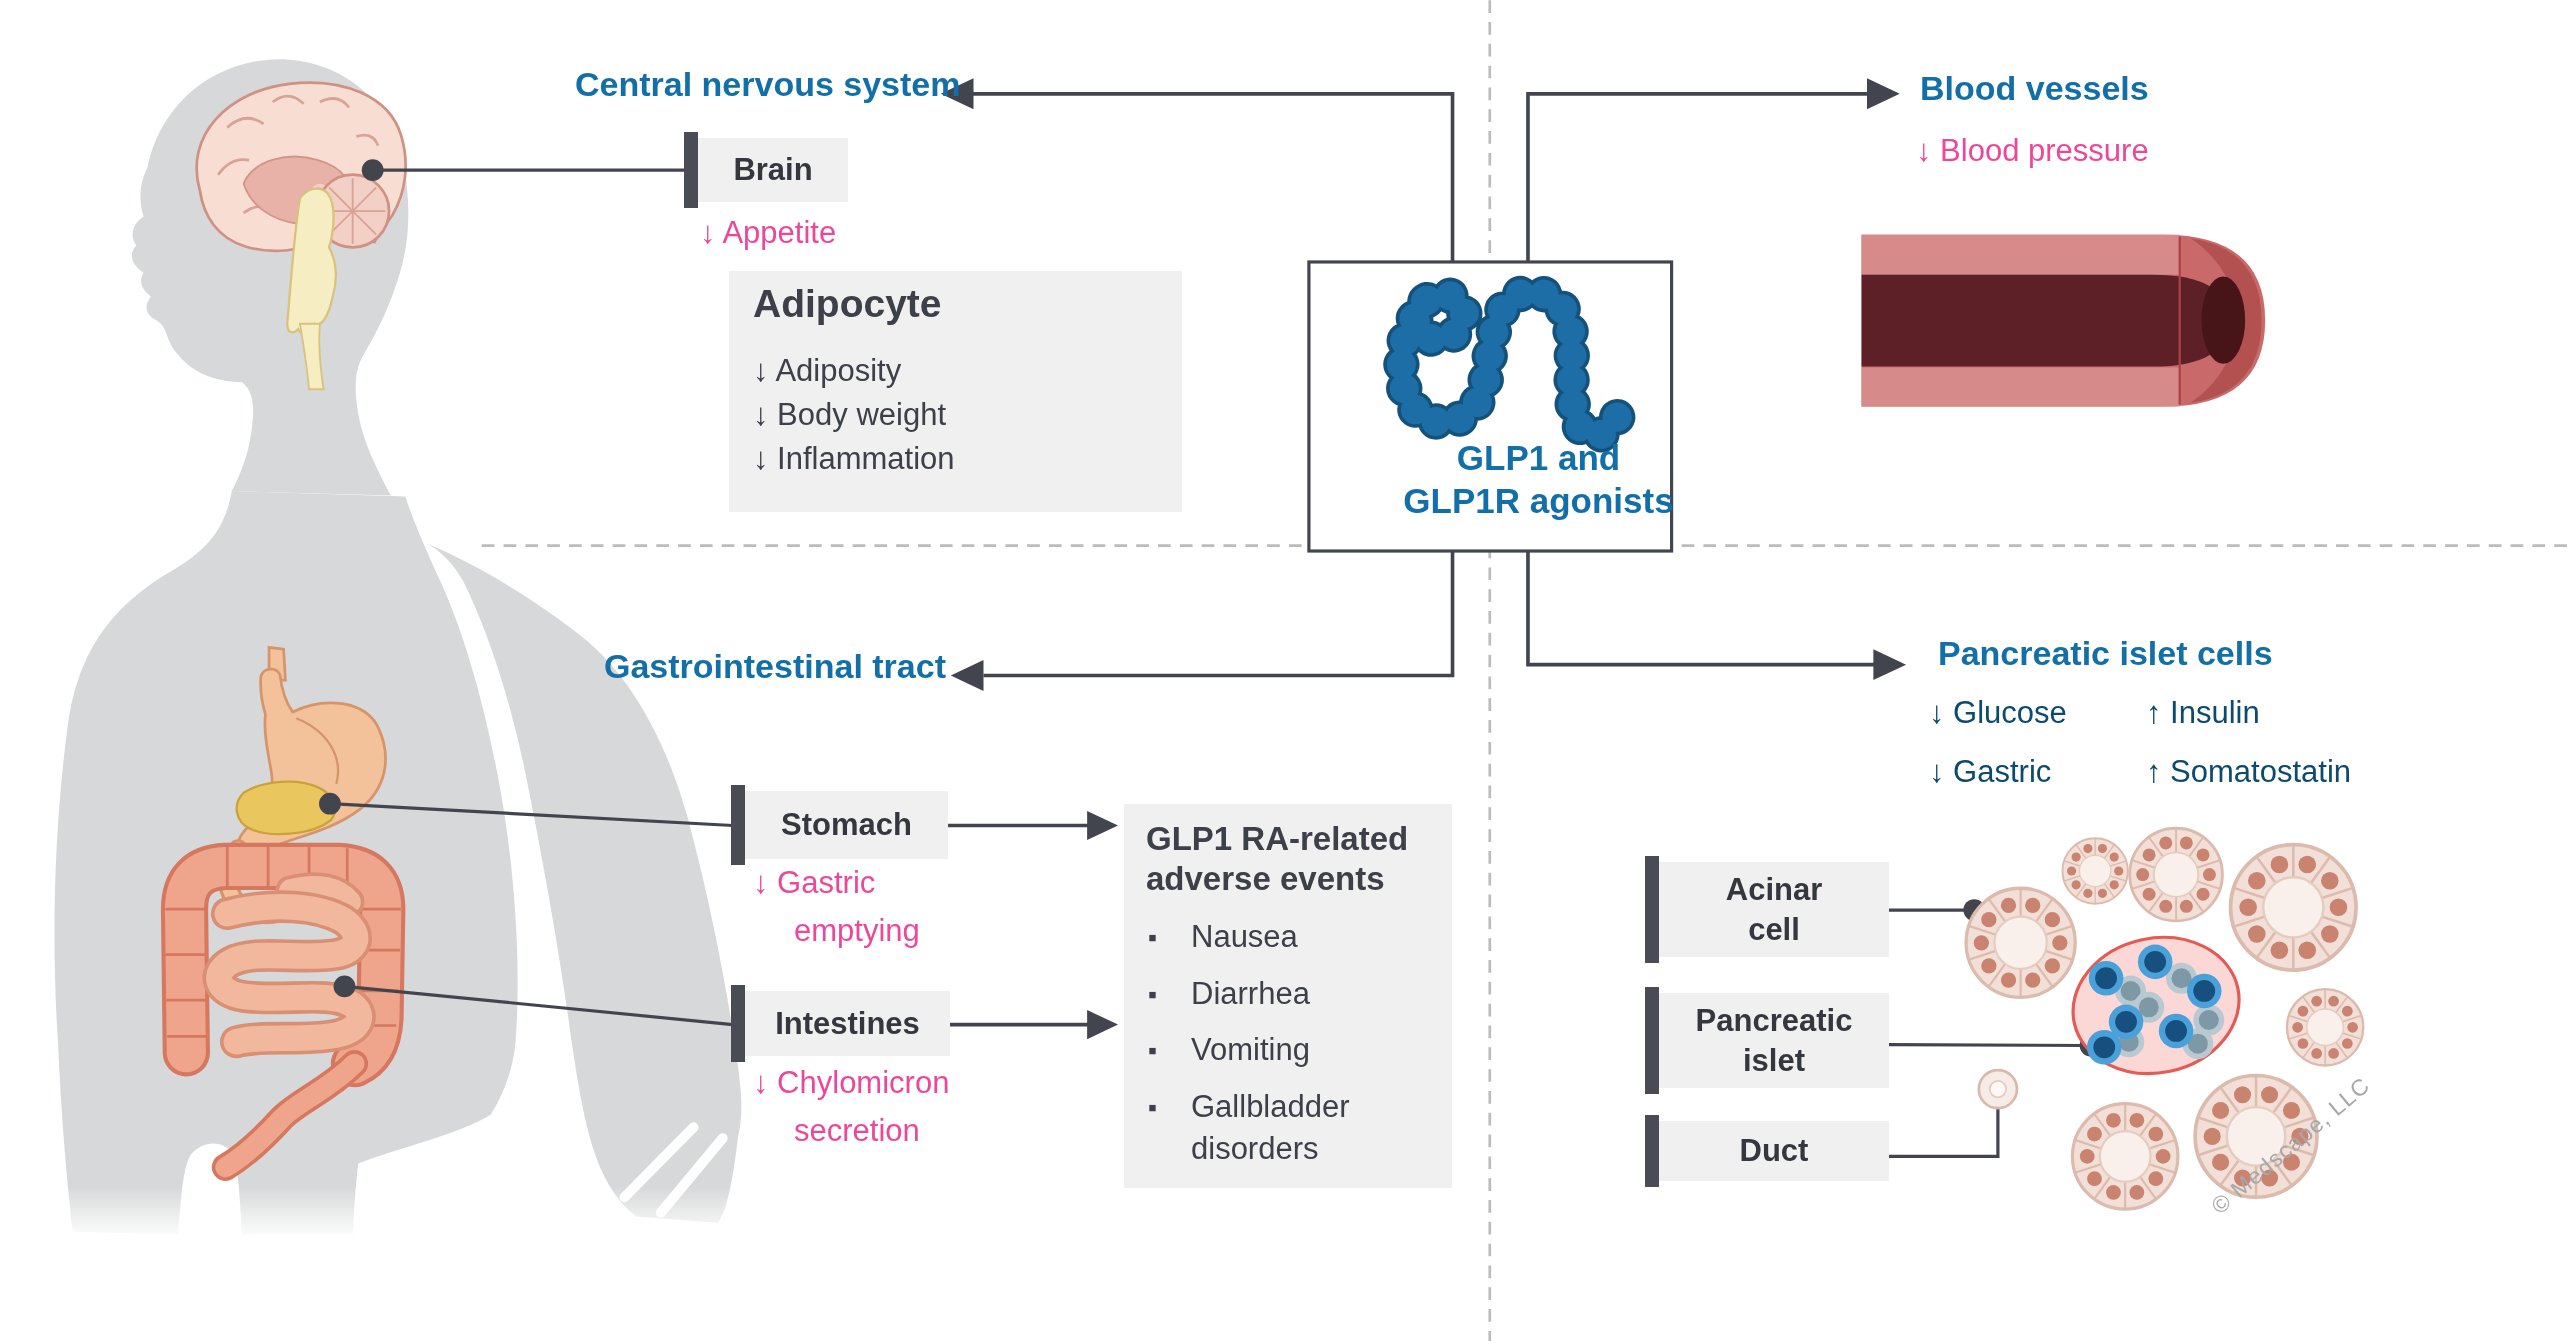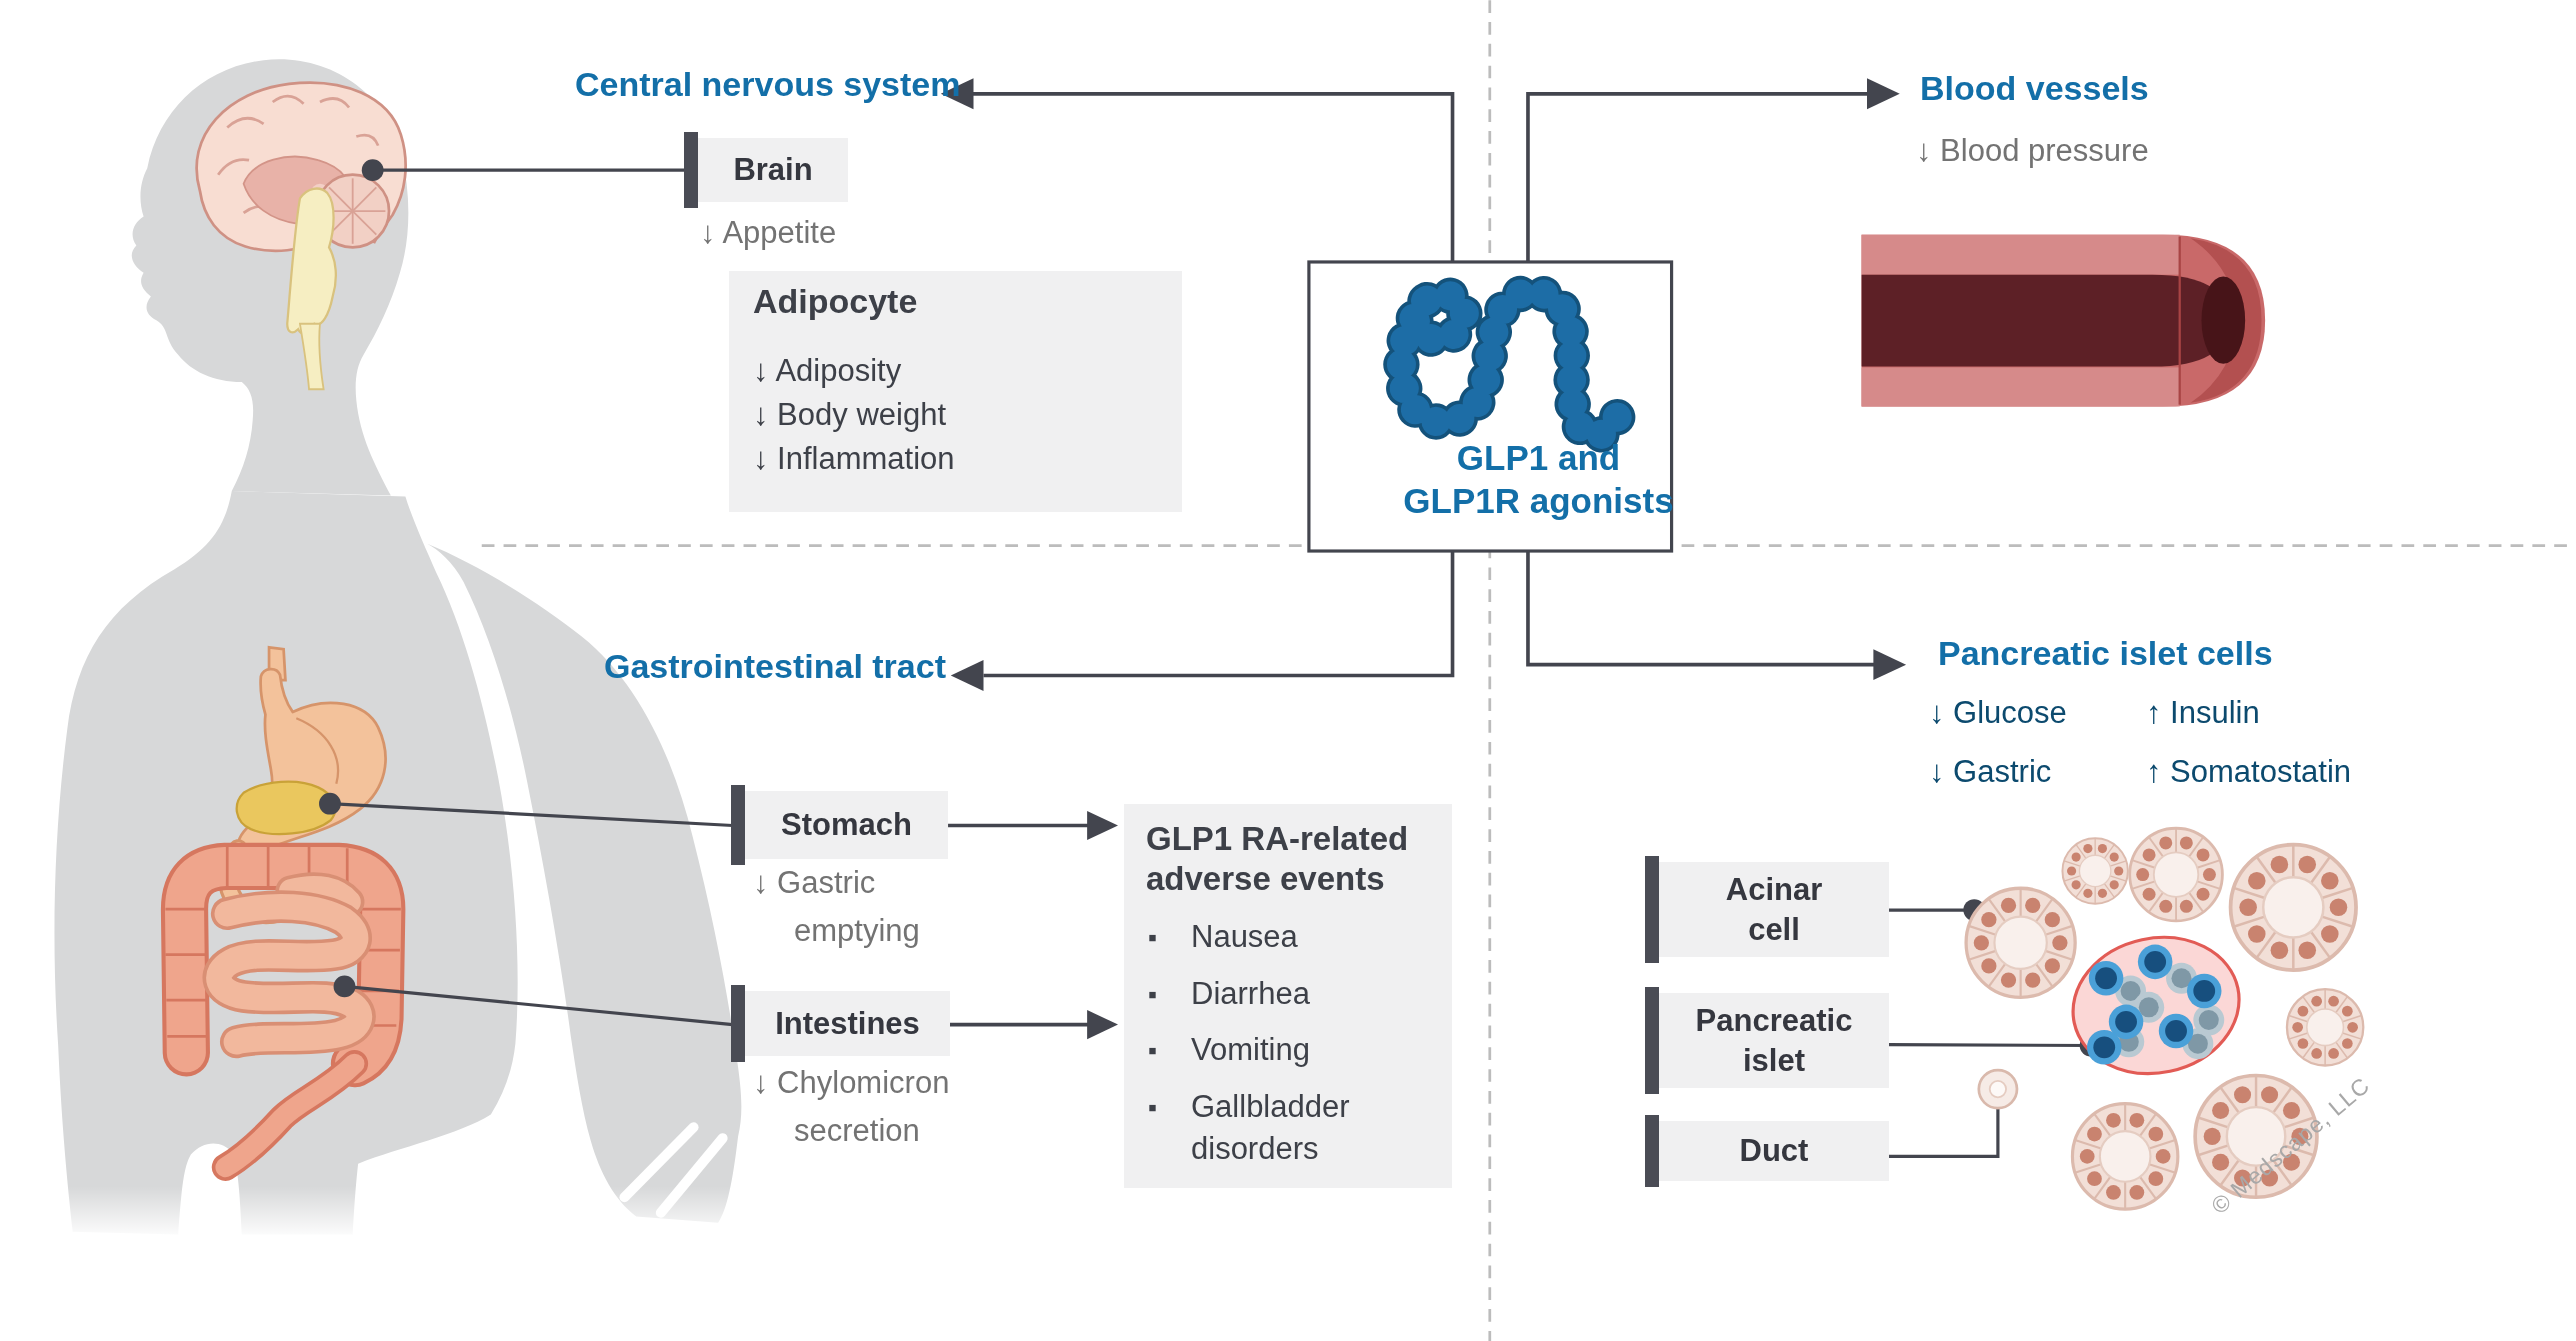--- a/index.html
+++ b/index.html
@@ -1,26 +1,26 @@
 <!DOCTYPE html>
 <html style="font-size:14.5px"><head>
 <meta charset="utf-8">
 <style>
   html,body{margin:0;padding:0;background:#fff;}
   #stage{position:relative;width:2576px;height:1342px;background:#fff;overflow:hidden;
          font-family:"Liberation Sans", sans-serif;}
   #art{position:absolute;left:0;top:0;}
   .sect-title{position:absolute;font-weight:bold;font-size:34px;color:#136fa8;white-space:nowrap;}
-  .body-text{position:absolute;font-size:31px;color:#737373;white-space:nowrap;}
+  .body-text{position:absolute;font-size:31px;color:#ec4899;white-space:nowrap;}
   .tag{position:absolute;background:#f0f0f1;color:#35373f;font-weight:bold;font-size:31px;
        display:flex;flex-direction:column;align-items:center;justify-content:center;
        text-align:center;line-height:40px;}
   .tag::before{content:"";position:absolute;left:-13.6px;top:-6.4px;bottom:-6.4px;width:13.6px;background:#4a4c55;}
   .panel{position:absolute;background:#f0f0f1;}
-  .panel-title{position:absolute;font-weight:bold;font-size:34px;color:#3d4048;white-space:nowrap;}
+  .panel-title{position:absolute;font-weight:bold;font-size:39px;color:#3d4048;white-space:nowrap;}
   .panel-list{position:absolute;font-size:31px;color:#3d4048;line-height:44px;white-space:nowrap;}
   .adv-title{position:absolute;font-weight:bold;font-size:33px;color:#3d4048;line-height:40px;}
   .adv-list{position:absolute;margin:0;padding:0;list-style:none;font-size:31px;color:#3d4048;width:282px;}
   .adv-list li{position:relative;padding-left:45px;line-height:42px;margin-bottom:14.5px;}
   .adv-list li::before{content:"▪";position:absolute;left:1.8px;top:0;font-size:25.5px;}
   .center-label{position:absolute;left:1309px;top:436px;width:363px;text-align:center;
        font-weight:bold;font-size:35px;line-height:43px;color:#136fa8;padding-left:48px;}
   .panc-grid{position:absolute;left:1929px;top:693px;display:grid;
        grid-template-columns:198px auto;row-gap:9px;font-size:31px;color:#0c4a6e;line-height:40px;white-space:nowrap;gap:19px;}
   .watermark{position:absolute;left:2215px;top:1196px;font-size:23px;color:#a8a8a8;

